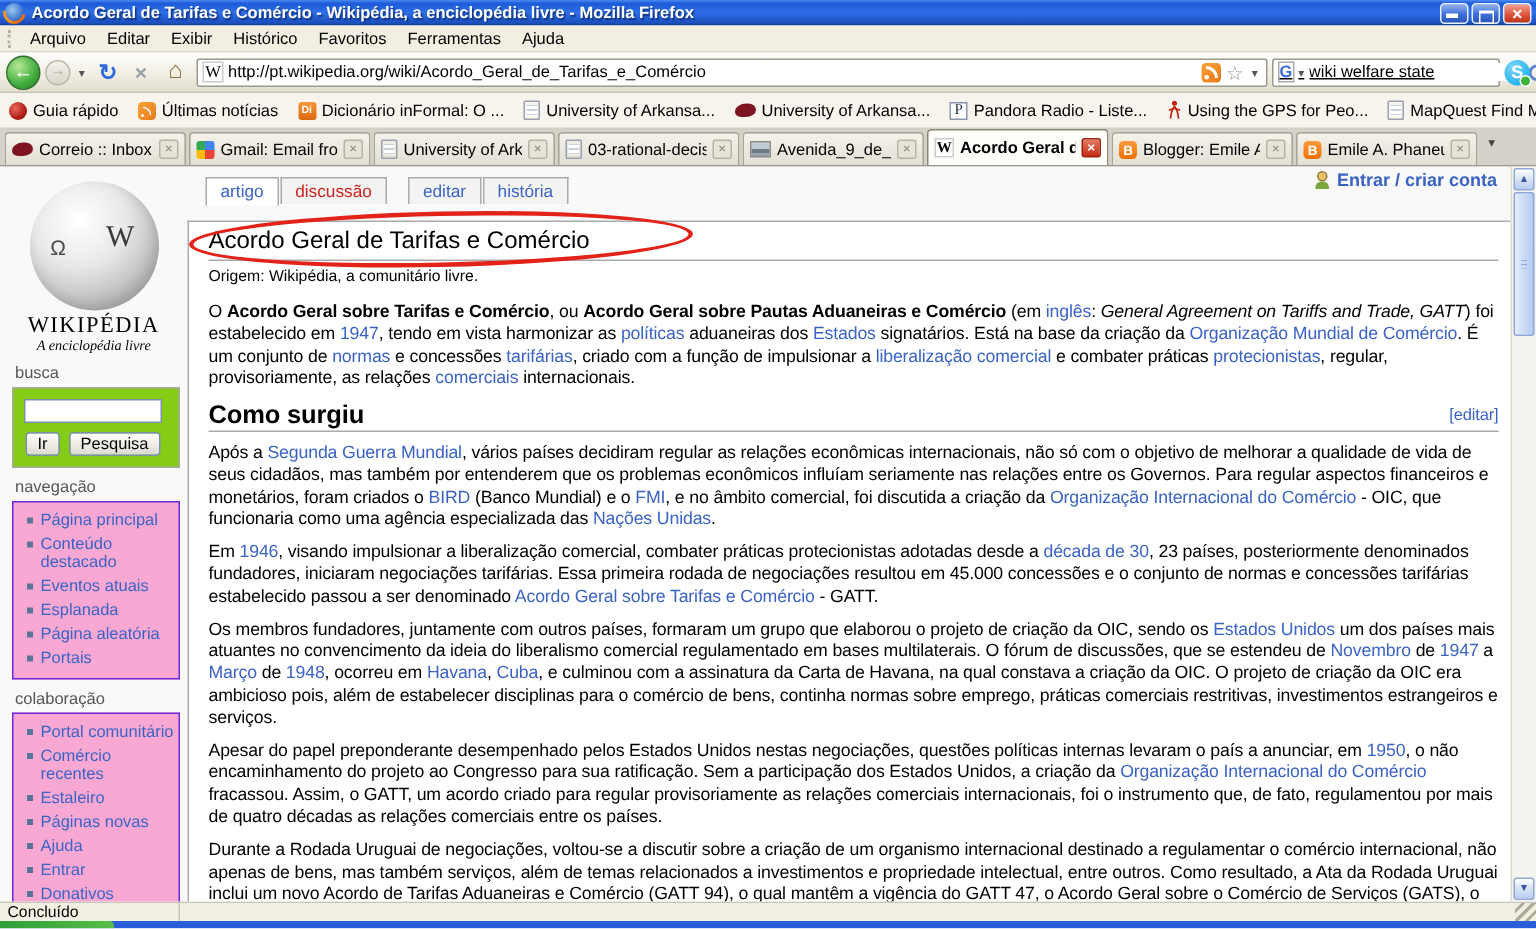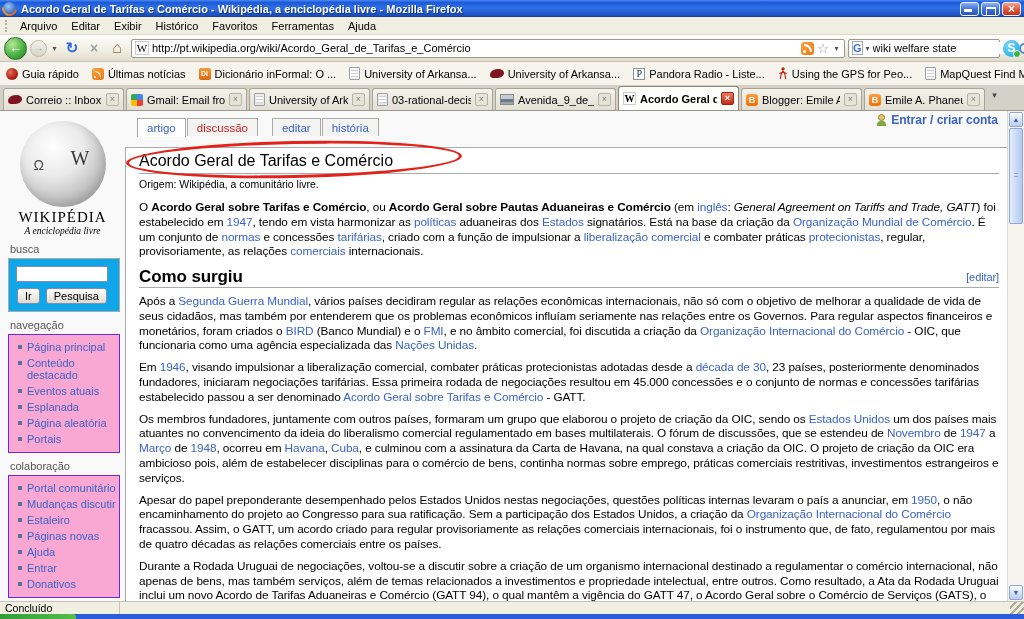--- a/index.html
+++ b/index.html
@@ -59,21 +59,21 @@
     font-size:11px; line-height:12px; text-align:center; color:#000; }
   .wfav::before { content:"W"; }
   .urlinput { flex:1; border:none; outline:none; font-size:11px; color:#000; font-family:"Liberation Sans",sans-serif; }
   .rss { width:13px; height:13px; background:linear-gradient(135deg,#FCA33C,#E87817); border-radius:3px; position:relative; }
   .rss::before { content:""; position:absolute; left:2px; bottom:2px; width:3px; height:3px; background:#fff; border-radius:50%; }
   .rss::after { content:""; position:absolute; left:3px; bottom:3px; width:6px; height:6px;
     border:2px solid #fff; border-left:none; border-bottom:none; border-radius:0 100% 0 0; }
   .star { color:#999; font-size:13px; }
   .star::before { content:"☆"; }
   .searchbox { width:152px; height:19px; background:#fff; border:1px solid #9A9A8E; border-radius:2px;
-    display:flex; align-items:center; padding:0 3px; gap:3px; }
+    display:flex; align-items:center; padding:0 3px; gap:3px;text-decoration:underline; }
   .g-logo { width:14px; height:14px; background:#fff; border:1px solid #AAA; text-align:center;
     font-size:11px; line-height:13px; font-weight:bold; color:#3B6CD4; }
   .g-logo::before { content:"G"; }
   .searchinput { flex:1; border:none; outline:none; font-size:11px; font-family:"Liberation Sans",sans-serif; }
   .magnifier { width:13px; height:13px; position:relative; }
   .magnifier::before { content:""; position:absolute; left:1px; top:1px; width:7px; height:7px;
     border:2px solid #5A84CC; border-radius:50%; }
   .magnifier::after { content:""; position:absolute; left:9px; top:9px; width:4px; height:2px;
     background:#5A84CC; transform:rotate(45deg); }
   .skype { width:17px; height:17px; border-radius:50%; color:#fff; font-weight:bold; font-size:12px;
@@ -142,21 +142,21 @@
     font-size:20px; color:#3A3A3A; }
   .globe::after { content:"Ω"; position:absolute; left:14px; top:36px; font-size:14px; color:#4A4A4A; }
   .wordmark { text-align:center; font-family:"Liberation Serif",serif; font-size:15px; letter-spacing:1px; color:#000; }
   .tagline { text-align:center; font-family:"Liberation Serif",serif; font-style:italic; font-size:9.5px; color:#000; margin-bottom:6px; }
   .portlet-h { font-size:11px; color:#555; margin:7px 0 3px 10px; }
   .portlet { background:#f9a8d4; border:1px solid #6d28d9; margin:0 5px 0 8px; padding:4px 0 5px 0; }
   .portlet ul { list-style:none; }
   .portlet li { padding:2px 0 2px 18px; position:relative; line-height:12px; }
   .portlet li::before { content:""; position:absolute; left:9px; top:6px; width:4px; height:4px; background:#5A7399; }
   .portlet li span { color:#3A63C4; }
-  .searchportlet { background:#0ea5e9; border:1px solid #AAA; margin:0 5px 0 8px; padding:7px 4px 7px 0; text-align:center; }
+  .searchportlet { background:#84cc16; border:1px solid #AAA; margin:0 5px 0 8px; padding:7px 4px 7px 0; text-align:center; }
   .wiki-search-input { width:92px; height:16px; border:1px solid #7B8FB0; font-size:11px; font-family:"Liberation Sans",sans-serif; }
   .search-btn-row { margin-top:6px; display:flex; justify-content:center; gap:6px; }
   .xp-btn { font-size:11px; font-family:"Liberation Sans",sans-serif; padding:1px 7px;
     background:linear-gradient(180deg,#FEFEFE,#F0EFE8 45%,#DEDACF); border:1px solid #7B8FB0; border-radius:3px; }
 
   .login { position:absolute; right:26px; top:2px; display:flex; align-items:center; gap:4px;
     font-size:12px; font-weight:bold; color:#3A63C4; }
   .person { width:11px; height:12px; }
   .person::before { content:""; display:block; width:5px; height:5px; border-radius:50%; background:#E8C36A; border:1px solid #907C3A; margin:0 auto; }
   .person::after { content:""; display:block; width:9px; height:5px; border-radius:4px 4px 0 0; background:#7AA83A; margin:0 auto; }
@@ -365,21 +365,21 @@
           <li><span>Esplanada</span></li>
           <li><span>Página aleatória</span></li>
           <li><span>Portais</span></li>
         </ul>
       </div>
 
       <div class="portlet-h">colaboração</div>
       <div class="portlet">
         <ul>
           <li><span>Portal comunitário</span></li>
-          <li><span>Mudanças discutir</span></li>
+          <li><span>Comércio recentes</span></li>
           <li><span>Estaleiro</span></li>
           <li><span>Páginas novas</span></li>
           <li><span>Ajuda</span></li>
           <li><span>Entrar</span></li>
           <li><span>Donativos</span></li>
         </ul>
       </div>
 
     </div>
 

